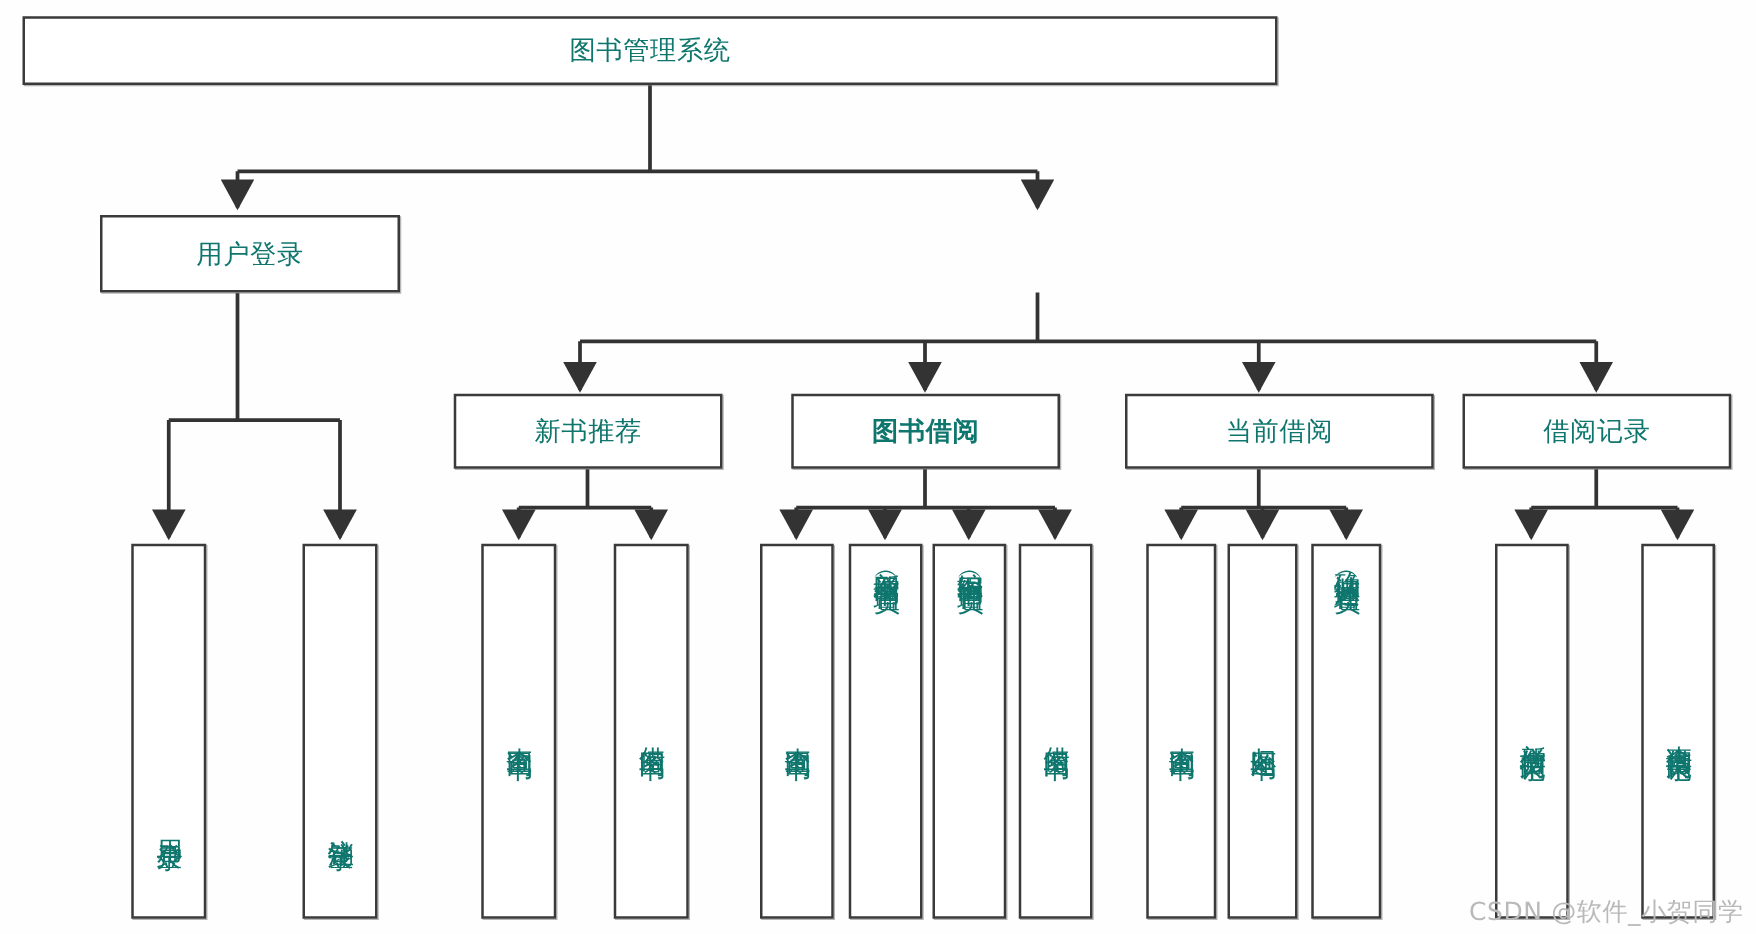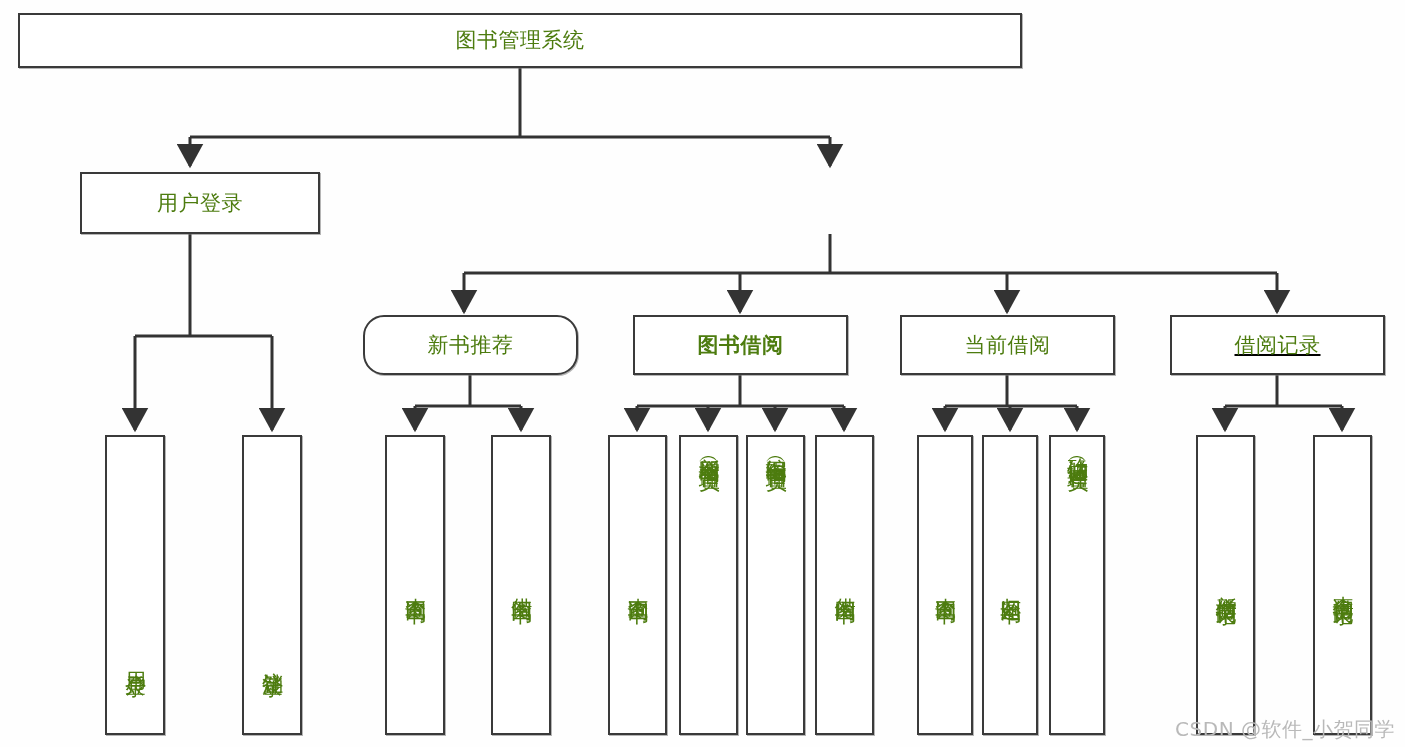--- a/index.html
+++ b/index.html
@@ -31,21 +31,21 @@
     box-sizing: border-box;
     background: #ffffff;
     border: 2px solid #3a3a3a;
     box-shadow: 1px 1px 0 rgba(120,120,120,0.55);
     display: flex;
     align-items: center;
     justify-content: center;
     z-index: 3;
   }
   .node-label {
-    color: #4d7c0f;
+    color: #0f766e;
     font-size: 21px;
     line-height: 1.18;
     letter-spacing: 0.5px;
     text-align: left;
     white-space: nowrap;
   }
   
   .node.vertical {
     align-items: flex-start;
     justify-content: center;
@@ -135,33 +135,33 @@
 
   <div class="node" style="left:18px; top:13px; width:1004px; height:55px;">
     <span class="node-label">图书管理系统</span>
   </div>
 
   <div class="node" style="left:80px; top:172px; width:240px; height:62px;">
     <span class="node-label">用户登录</span>
   </div>
 
 
-  <div class="node" style="left:363px; top:315px; width:215px; height:60px;border-radius:21px;">
+  <div class="node" style="left:363px; top:315px; width:215px; height:60px;">
     <span class="node-label">新书推荐</span>
   </div>
 
   <div class="node" style="left:633px; top:315px; width:215px; height:60px;font-weight:bold;">
     <span class="node-label">图书借阅</span>
   </div>
 
-  <div class="node" style="left:900px; top:315px; width:215px; height:60px;">
+  <div class="node" style="left:900px; top:315px; width:247px; height:60px;">
     <span class="node-label">当前借阅</span>
   </div>
 
-  <div class="node" style="left:1170px; top:315px; width:215px; height:60px;text-decoration:underline;">
+  <div class="node" style="left:1170px; top:315px; width:215px; height:60px;">
     <span class="node-label">借阅记录</span>
   </div>
 
   <div class="node vertical bottom-v" style="left:105px; top:435px; width:60px; height:300px;">
     <span class="node-label">用户登录</span>
   </div>
 
   <div class="node vertical bottom-v" style="left:242px; top:435px; width:60px; height:300px;">
     <span class="node-label">注销登录</span>
   </div>

